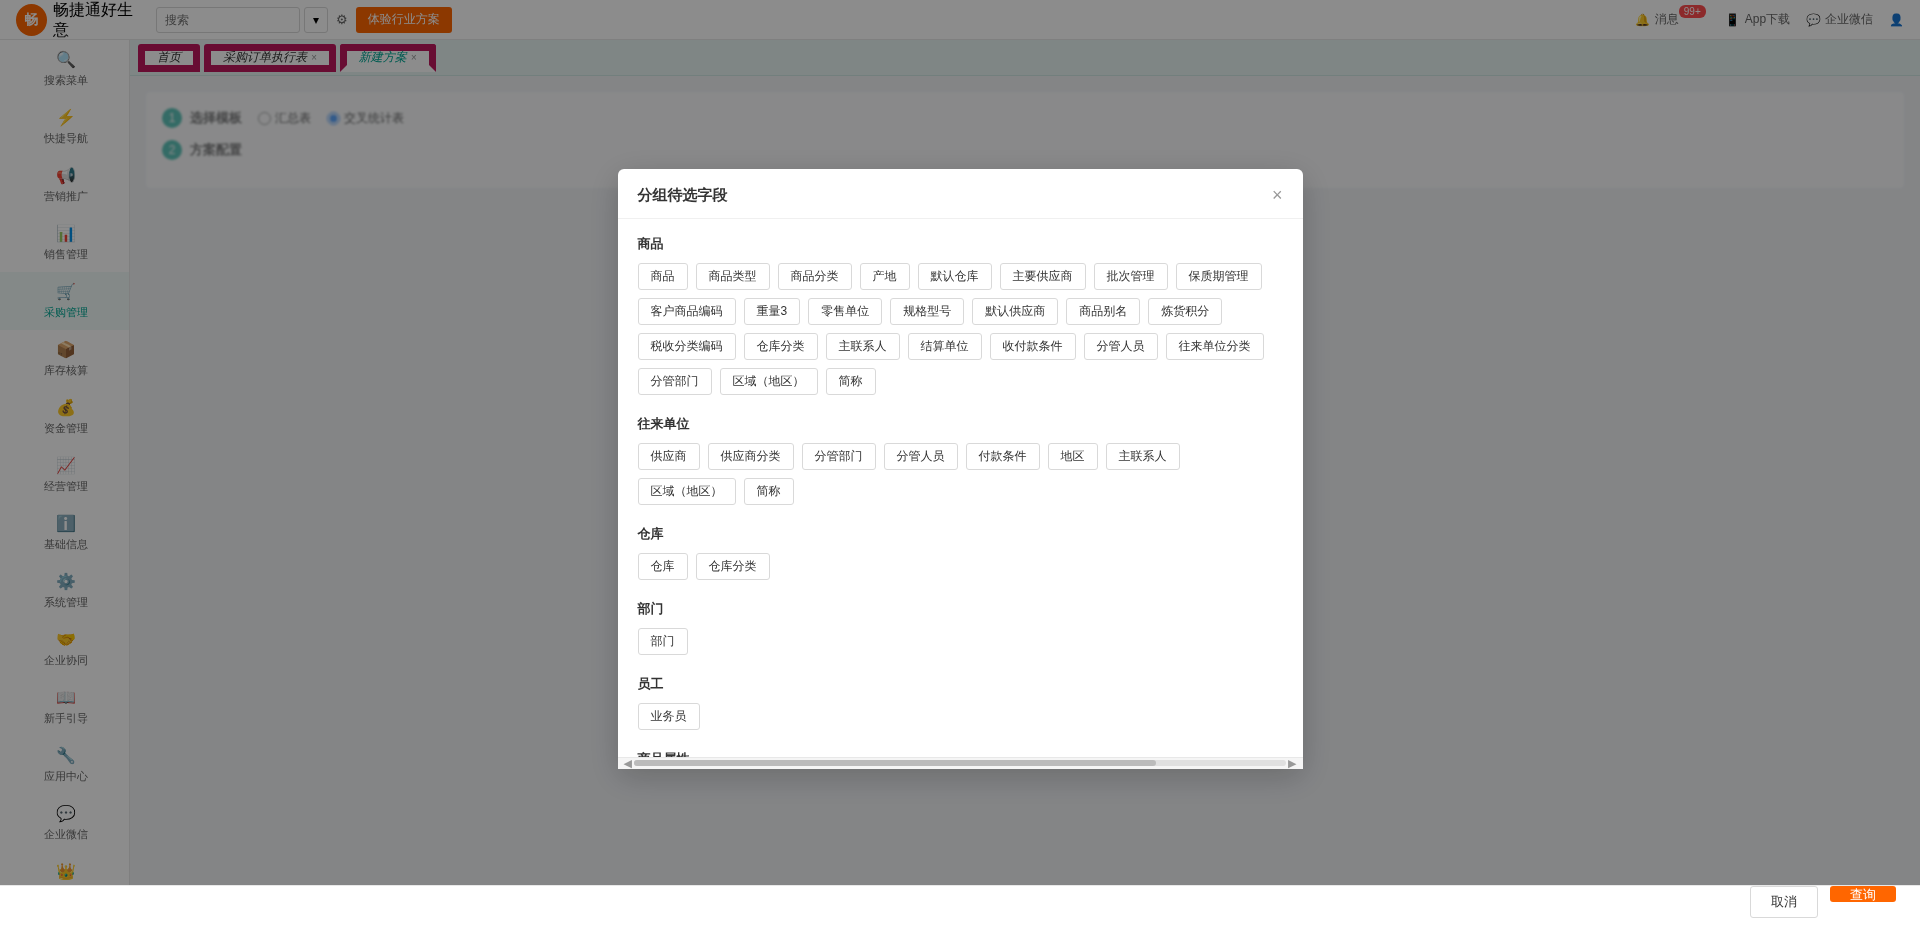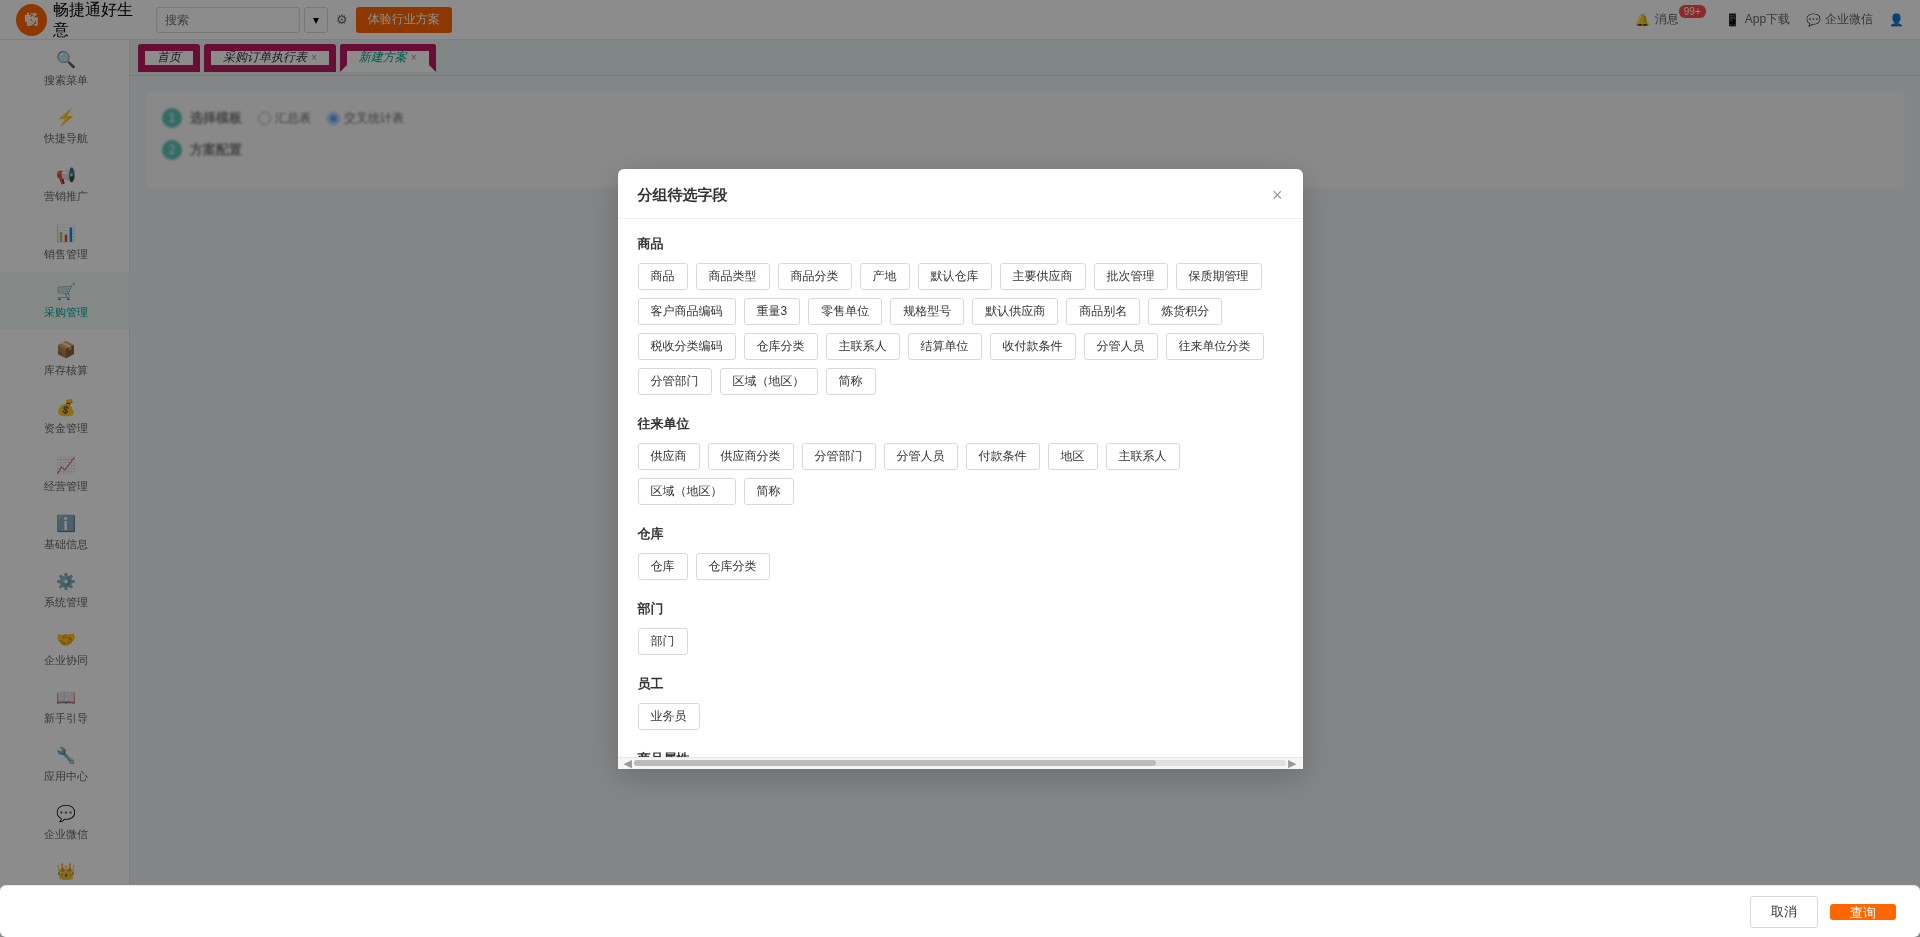--- a/index.html
+++ b/index.html
@@ -152,22 +152,22 @@
     }
     .modal-scrollbar-thumb {
       position: absolute; left: 0; top: 0; width: 80%; height: 6px;
       background: #bbb; border-radius: 3px;
     }
 
     
     .bottom-bar {
       position: fixed; bottom: 0; left: 0; right: 0; height: 52px;
       background: #fff; border-top: 1px solid #e8e8e8;
-      display: flex; align-items: center; justify-content: flex-end;
-      padding: 0 24px; gap: 12px; z-index: 300; border-radius: 6px;
+      display: flex; justify-content: flex-end;
+      padding: 0 24px; gap: 12px; z-index: 300;
     }
     .btn-cancel {
       height: 32px; padding: 0 20px; border: 1px solid #d9d9d9;
       border-radius: 3px; background: #fff; font-size: 13px; cursor: pointer; color: #333;
     }
     .btn-confirm {
       height: 16px; padding: 0 20px; border: none;
       border-radius: 3px; background: #ff6600; font-size: 13px; cursor: pointer; color: #fff;
     }
   </style>

